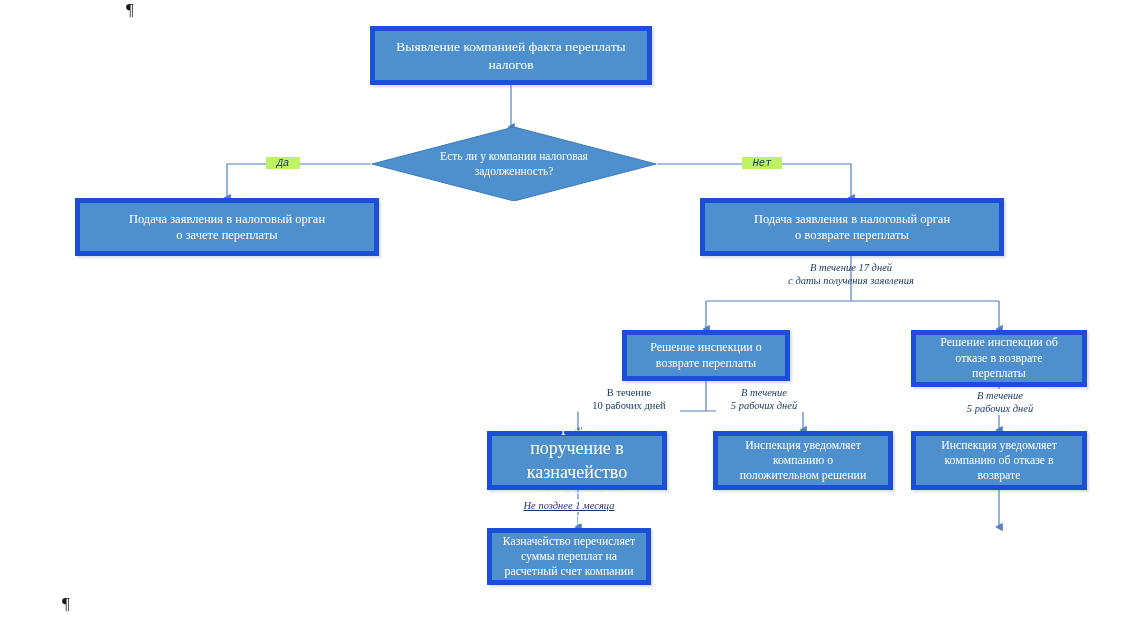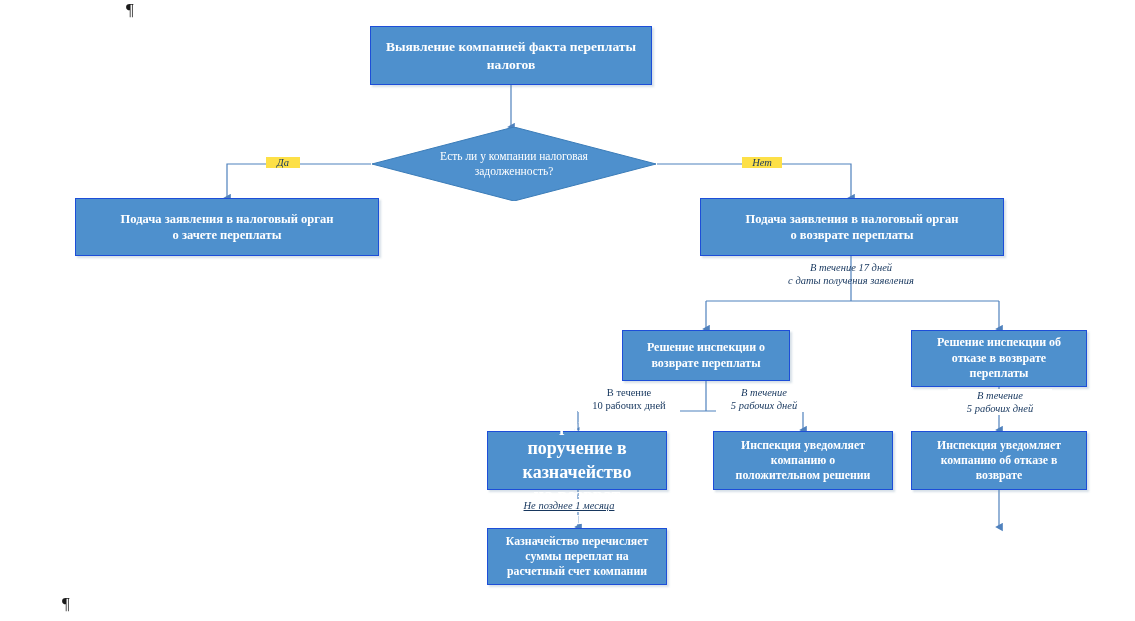--- a/index.html
+++ b/index.html
@@ -23,32 +23,31 @@
     left: 0;
     top: 0;
     width: 1135px;
     height: 621px;
     pointer-events: none;
   }
   .node {
     position: absolute;
     box-sizing: border-box;
     background: #4e90cd;
-    border: 1px solid #1d4ed8;
+    border: 5px solid #1d4ed8;
     color: #ffffff;
     display: flex;
     align-items: center;
     justify-content: center;
     text-align: center;
     line-height: 1.28;
     font-family: "Liberation Serif", "DejaVu Serif", serif;
     box-shadow: 2px 2px 2px rgba(120,150,175,0.30);
     padding: 2px 6px;
     z-index: 2;
-    font-weight: bold;
   }
   .node .txt {
     display: block;
     width: 100%;
     white-space: pre-line;
   }
   .diamond {
     position: absolute;
     z-index: 2;
   }
@@ -78,24 +77,24 @@
     text-align: center;
     line-height: 1.25;
     white-space: pre-line;
     background: transparent;
     z-index: 4;
   }
   .branch-label {
     position: absolute;
     color: #17375e;
     font-style: italic;
-    font-family: Liberation Serif, serif;
+    font-family: Liberation Mono, monospace;
     text-align: center;
     z-index: 4;
-    background: #fde047;
+    background: #bef264;
     padding: 0 3px;
   }
   .pilcrow {
     position: absolute;
     color: #1a1a1a;
     font-family: "Liberation Serif", "DejaVu Serif", serif;
     z-index: 5;
   }
 </style>
 </head>
@@ -180,21 +179,21 @@
 компанию о
 положительном решении</span>
   </div>
 
   <div class="node" style="left:911px; top:431px; width:176px; height:59px; font-size:11.8px;">
     <span class="txt">Инспекция уведомляет
 компанию об отказе в
 возврате</span>
   </div>
 
-  <div class="node" style="left:487px; top:528px; width:180px; height:57px; font-size:11.8px;">
+  <div class="node" style="left:487px; top:528px; width:164px; height:57px; font-size:11.8px;">
     <span class="txt">Казначейство перечисляет
 суммы переплат на
 расчетный счет компании</span>
   </div>
 
 
 
   <div class="branch-label" style="left:266px; top:157px; width:28px; font-size:10.5px; text-align:center;">Да</div>
 
   <div class="branch-label" style="left:742px; top:157px; width:34px; font-size:10.5px; text-align:center;">Нет</div>

